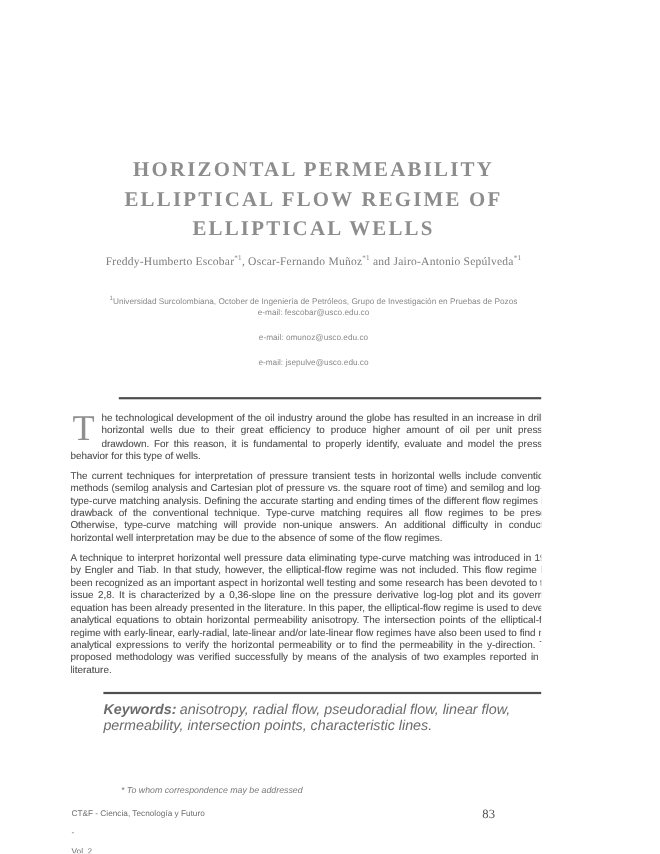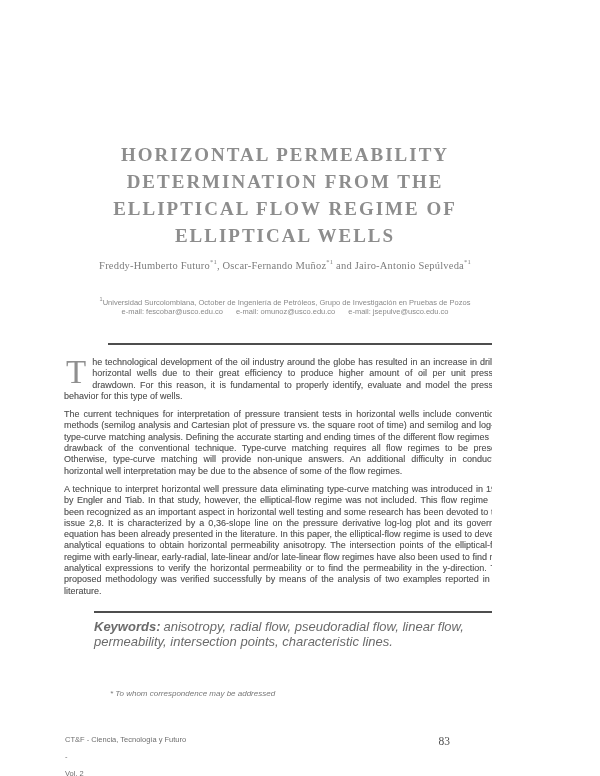--- a/index.html
+++ b/index.html
@@ -13,60 +13,59 @@
     font-size:19px;line-height:27px;letter-spacing:2px;color:#8d8d8d;text-align:center;
   }
   .tline{display:block;}
   .authors{
     margin-top:9px;text-align:center;font-family:"Liberation Serif",serif;
     font-size:10.5px;color:#7c7c7c;letter-spacing:0.2px;
   }
   .authors sup{font-size:6.5px;}
   .affil{margin-top:23px;text-align:center;font-size:7.5px;line-height:10px;color:#8a8a8a;}
   .affil sup{font-size:5.5px;}
-  .emails{display:flex;justify-content:center;gap:13px;}
+  .emails{display:flex;justify-content:center;gap:13px;flex-direction:column;}
   .received{margin-top:11px;text-align:center;font-size:8px;font-style:italic;color:#8a8a8a;}
   .rule{height:2px;background:#4e4e4e;}
   .rule-top{margin:26px 0 0 44px;width:394px;}
   .para{
     margin:11px 0 0;font-size:9px;line-height:11.3px;text-align:justify;
     color:#565656;text-shadow:0 0 0.4px rgba(86,86,86,0.45);
   }
   .para + .para{margin-top:7px;}
   .first{margin-top:12px;}
   .dropcap{
     float:left;font-family:"Liberation Serif",serif;font-size:33px;line-height:28px;
     padding:1px 6px 0 2px;color:#8f8f8f;text-shadow:none;
   }
   .rule-kw{margin:14px 0 0 30px;width:412px;}
   .keywords{margin:6px 0 0 30px;font-size:13px;font-style:italic;color:#6b6b6b;}
   .kw-label{font-weight:bold;margin-right:3px;}
-  .footnote{position:absolute;left:110px;top:689px;font-size:8px;font-style:italic;color:#787878;}
+  .footnote{position:absolute;left:110px;top:714px;font-size:8px;font-style:italic;color:#787878;}
   .footer{
     position:absolute;left:55px;right:42px;top:735px;
     display:flex;justify-content:space-between;align-items:flex-start;
   }
   .footer-left{display:flex;gap:8px;font-size:7.5px;color:#6e6e6e;align-items:baseline;flex-direction:column;}
   .footer-date{margin-left:10px;text-align:center;}
   .page-number{font-family:"Liberation Serif",serif;font-size:11.5px;color:#4f4f4f;}
 </style>
 </head>
 <body>
 
 <div class="page">
   <div class="content">
 
     <h1 class="title">
       <span class="tline">HORIZONTAL PERMEABILITY</span>
-      <span class="tline">DETERMINATION FROM THE</span>
       <span class="tline">ELLIPTICAL FLOW REGIME OF</span>
       <span class="tline">ELLIPTICAL WELLS</span>
     </h1>
 
-    <div class="authors"><span>Freddy-Humberto Futuro</span><sup>*1</sup><span>, </span><span>Oscar-Fernando Muñoz</span><sup>*1</sup><span> and </span><span>Jairo-Antonio Sepúlveda</span><sup>*1</sup></div>
+    <div class="authors"><span>Freddy-Humberto Escobar</span><sup>*1</sup><span>, </span><span>Oscar-Fernando Muñoz</span><sup>*1</sup><span> and </span><span>Jairo-Antonio Sepúlveda</span><sup>*1</sup></div>
 
     <div class="affil">
       <div><sup>1</sup><span>Universidad Surcolombiana, October de Ingeniería de Petróleos, Grupo de Investigación en Pruebas de Pozos</span></div>
       <div class="emails">
         <span>e-mail: fescobar@usco.edu.co</span>
         <span>e-mail: omunoz@usco.edu.co</span>
         <span>e-mail: jsepulve@usco.edu.co</span>
       </div>
     </div>
 

